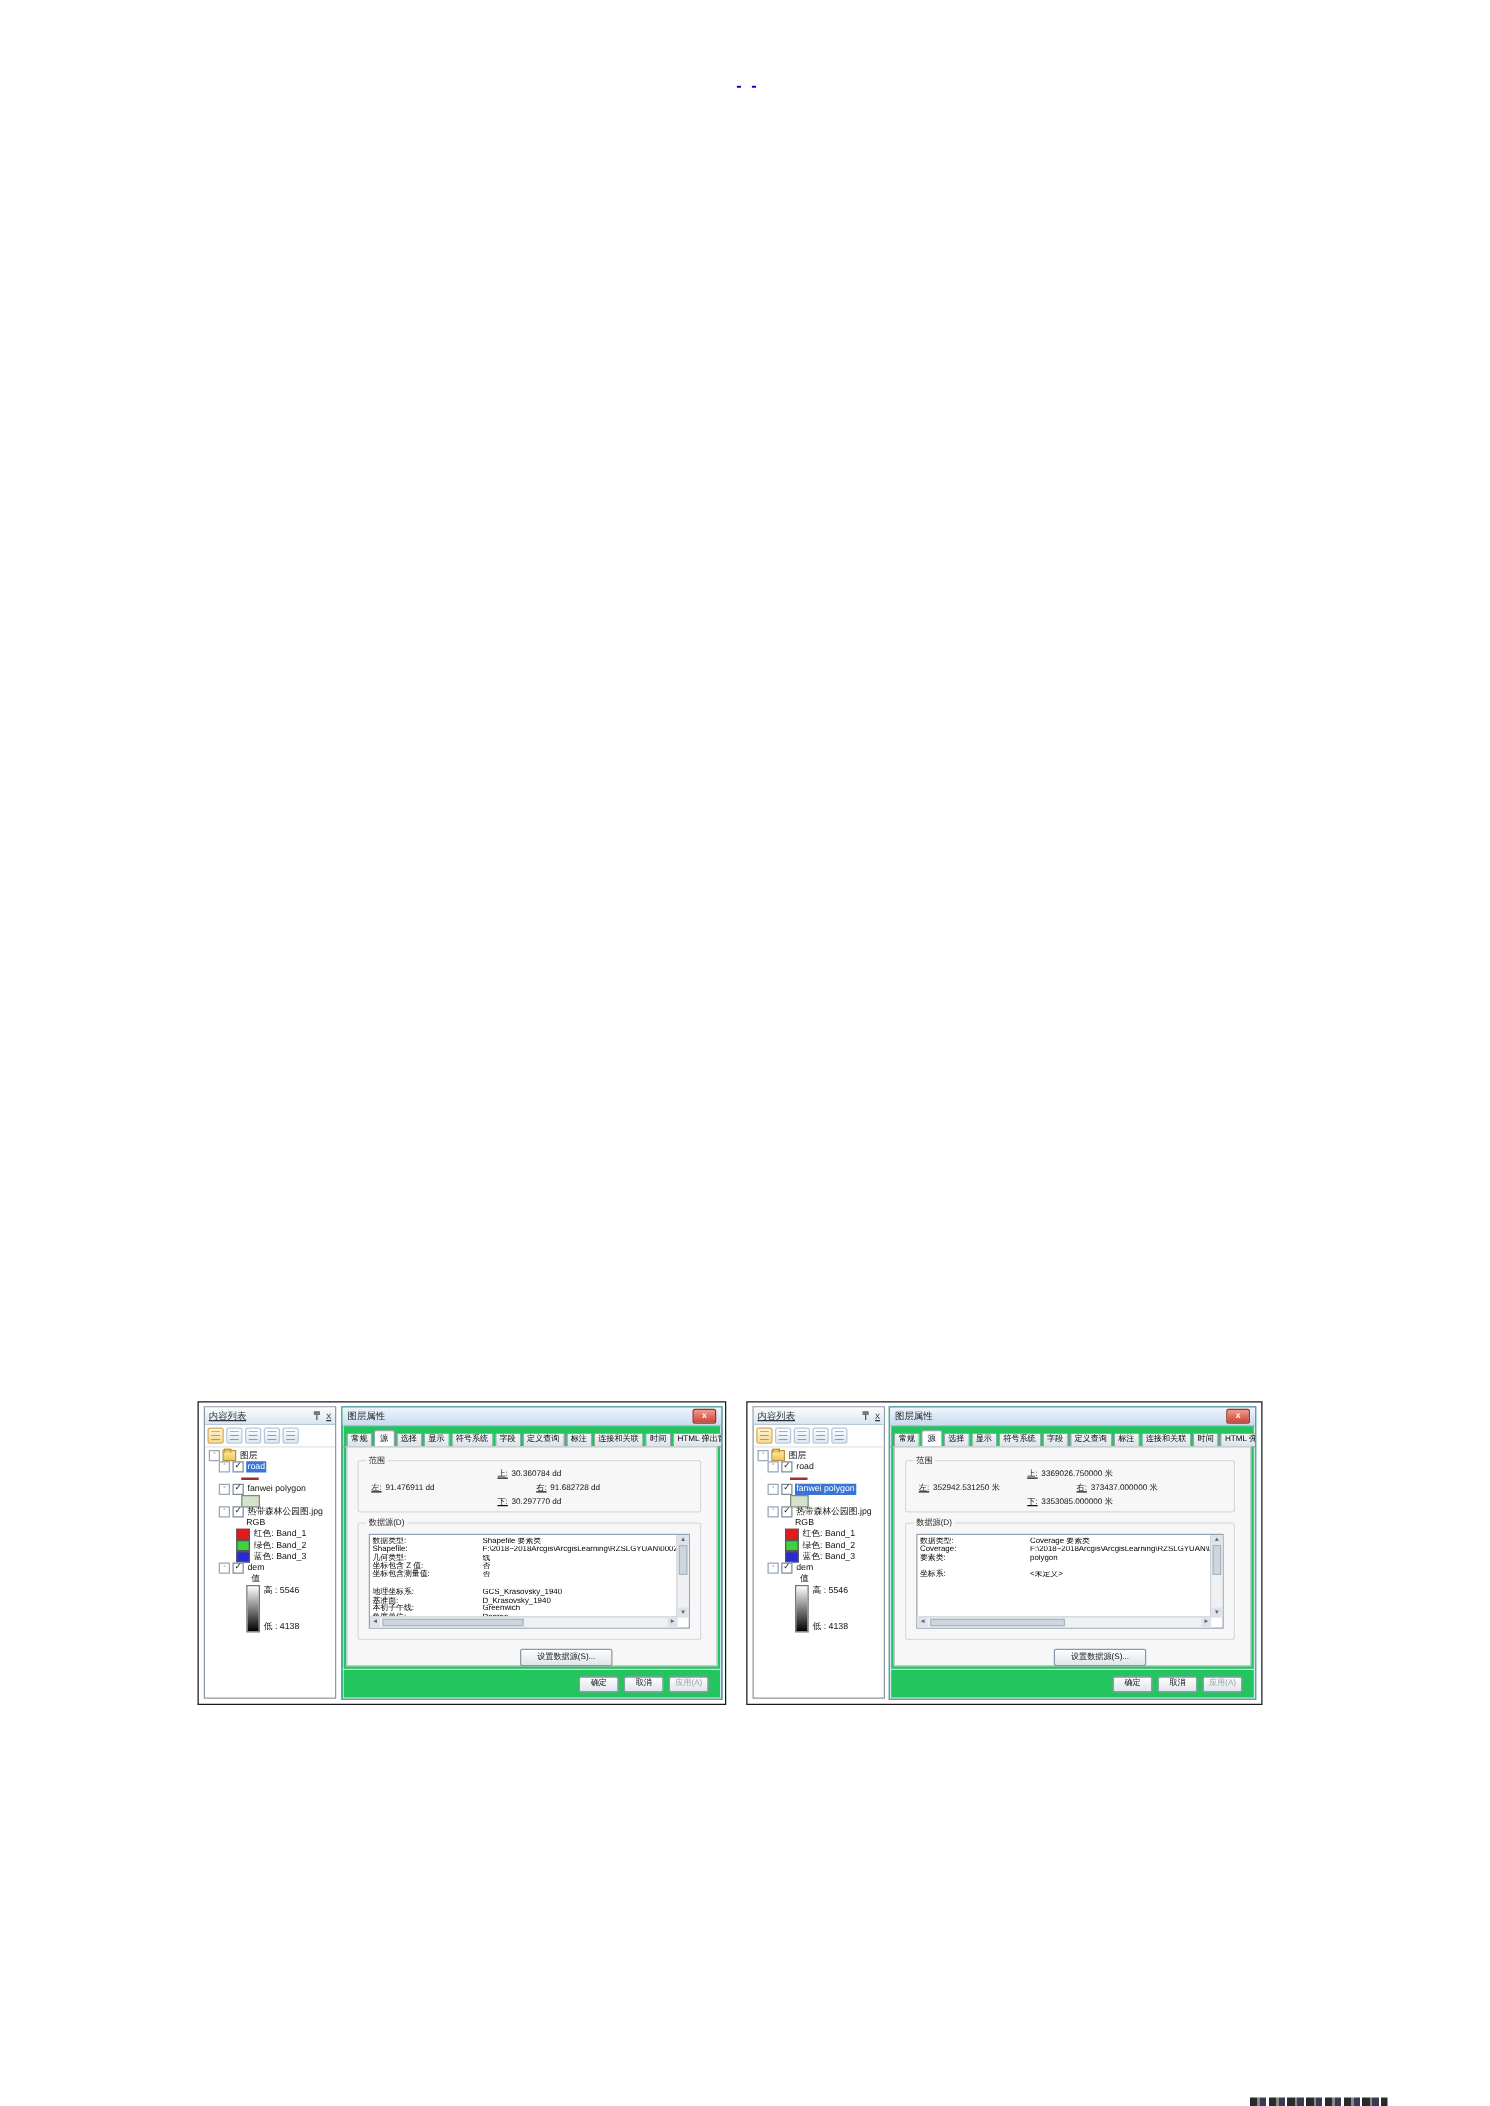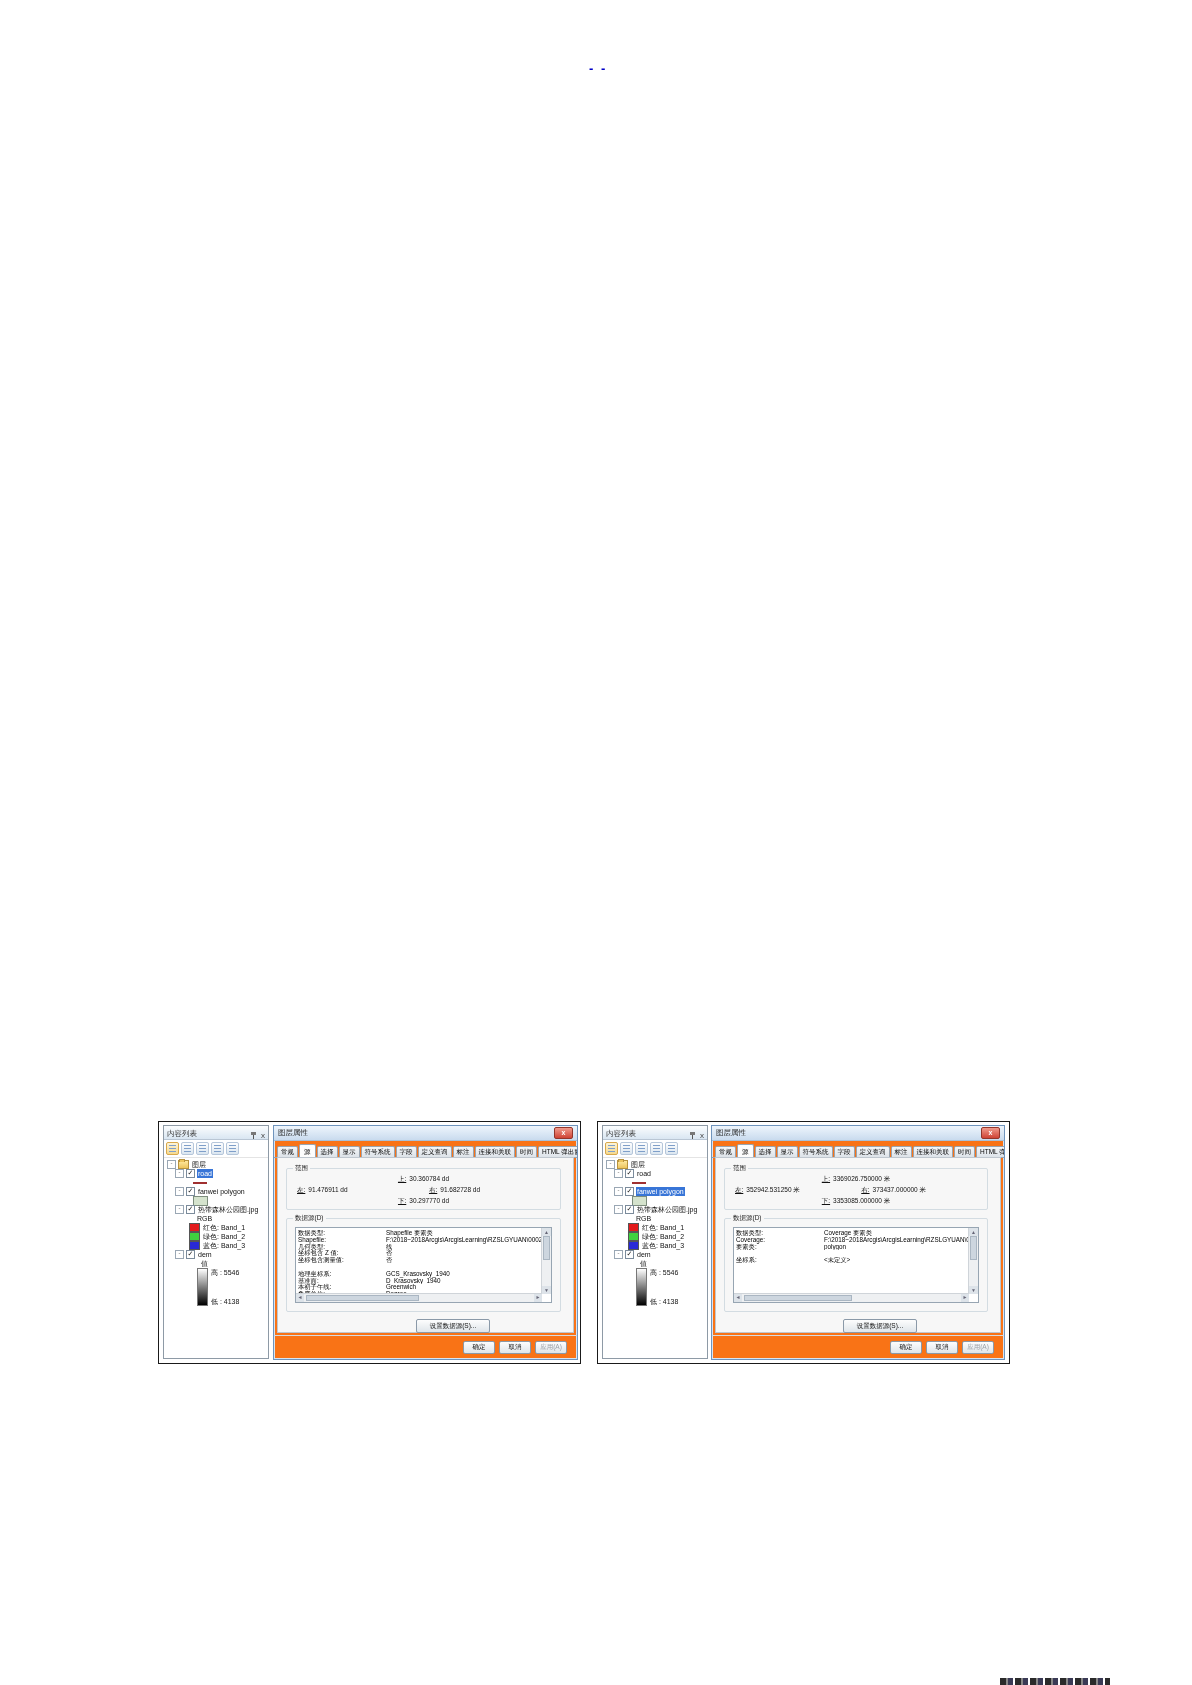--- a/index.html
+++ b/index.html
@@ -11,21 +11,21 @@
   
   .shot{position:absolute;border:1px solid #1a1a1a;background:#fff;}
   #shot-left{left:158px;top:1121px;width:421px;height:241px;}
   #shot-right{left:597px;top:1121px;width:411px;height:241px;}
 
   
   .toc{position:absolute;top:3px;bottom:4px;border:1px solid #8e9aa6;background:#fff;}
   #shot-left .toc{left:4px;width:104px;}
   #shot-right .toc{left:4px;width:104px;}
   .toc-title{height:13px;background:linear-gradient(#fbfdfe,#d9e6f2);border-bottom:1px solid #b9c6d4;
-        display:flex;align-items:flex-end;font-size:7.5px;padding:0 3px;color:#333;}
+        display:flex;align-items:center;font-size:7.5px;padding:0 3px;color:#333;text-decoration:underline;}
   .toc-title .t{flex:1;}
   .pin{width:7px;height:7px;position:relative;margin-right:4px;}
   .pin::before{content:"";position:absolute;left:3px;top:0;width:1px;height:7px;background:#555;}
   .pin::after{content:"";position:absolute;left:1px;top:0;width:5px;height:3px;background:#777;}
   .toc-x{font-size:8px;color:#444;line-height:7px;}
   .toc-toolbar{height:15px;display:flex;align-items:center;gap:2px;padding:1px 2px;border-bottom:1px solid #e4e4e4;}
   .ticon{width:11px;height:11px;border:1px solid #b5c6da;border-radius:2px;
         background:linear-gradient(#fefefe,#dbe6f0);position:relative;}
   .ticon.sel{background:linear-gradient(#fdf4d9,#f5d98e);border-color:#d8a84a;}
   .ticon::after{content:"";position:absolute;left:2px;top:2px;right:2px;bottom:2px;
@@ -42,21 +42,21 @@
   .lname{padding:0 1px;}
   .lname.hl{background:#3875d7;color:#fff;}
   .sym-line{display:inline-block;width:14px;height:2px;background:#a03030;margin-left:26px;}
   .sym-poly{display:inline-block;width:13px;height:8px;background:#d5e3cd;border:1px solid #7d8d7d;margin-left:26px;}
   .sym-sw{width:9px;height:7px;border:1px solid #555;margin-right:3px;flex:0 0 auto;}
   .ramp-wrap{display:flex;margin-left:30px;}
   .ramp{width:9px;height:36px;background:linear-gradient(#ffffff,#000000);border:1px solid #777;}
   .ramp-labels{display:flex;flex-direction:column;justify-content:space-between;font-size:7px;margin-left:3px;height:38px;}
 
   
-  .dlg{position:absolute;top:3px;border:1px solid #6f94bd;background:#f97316;
+  .dlg{position:absolute;top:3px;border:1px solid #6f94bd;background:#22c55e;
         box-shadow:0 0 0 1px #d7e4f2 inset;}
   #shot-left .dlg{left:114px;right:2px;height:233px;}
   #shot-right .dlg{left:113px;right:4px;height:233px;}
   .dlg-title{height:14px;background:linear-gradient(#eef5fc,#c9dbee);display:flex;align-items:center;
         padding:0 4px;font-size:7.5px;color:#222;border-bottom:1px solid #a9c0d8;}
   .dlg-title .t{flex:1;}
   .btn-close{width:17px;height:10px;background:linear-gradient(#f09a8c,#cf4335);border:1px solid #93352b;
         border-radius:2px;color:#fff;font-size:7px;line-height:9px;text-align:center;font-weight:bold;}
   .tabs{display:flex;align-items:flex-end;height:14px;padding:2px 3px 0 3px;border-bottom:1px solid #9aa4af;
         overflow:hidden;white-space:nowrap;}

